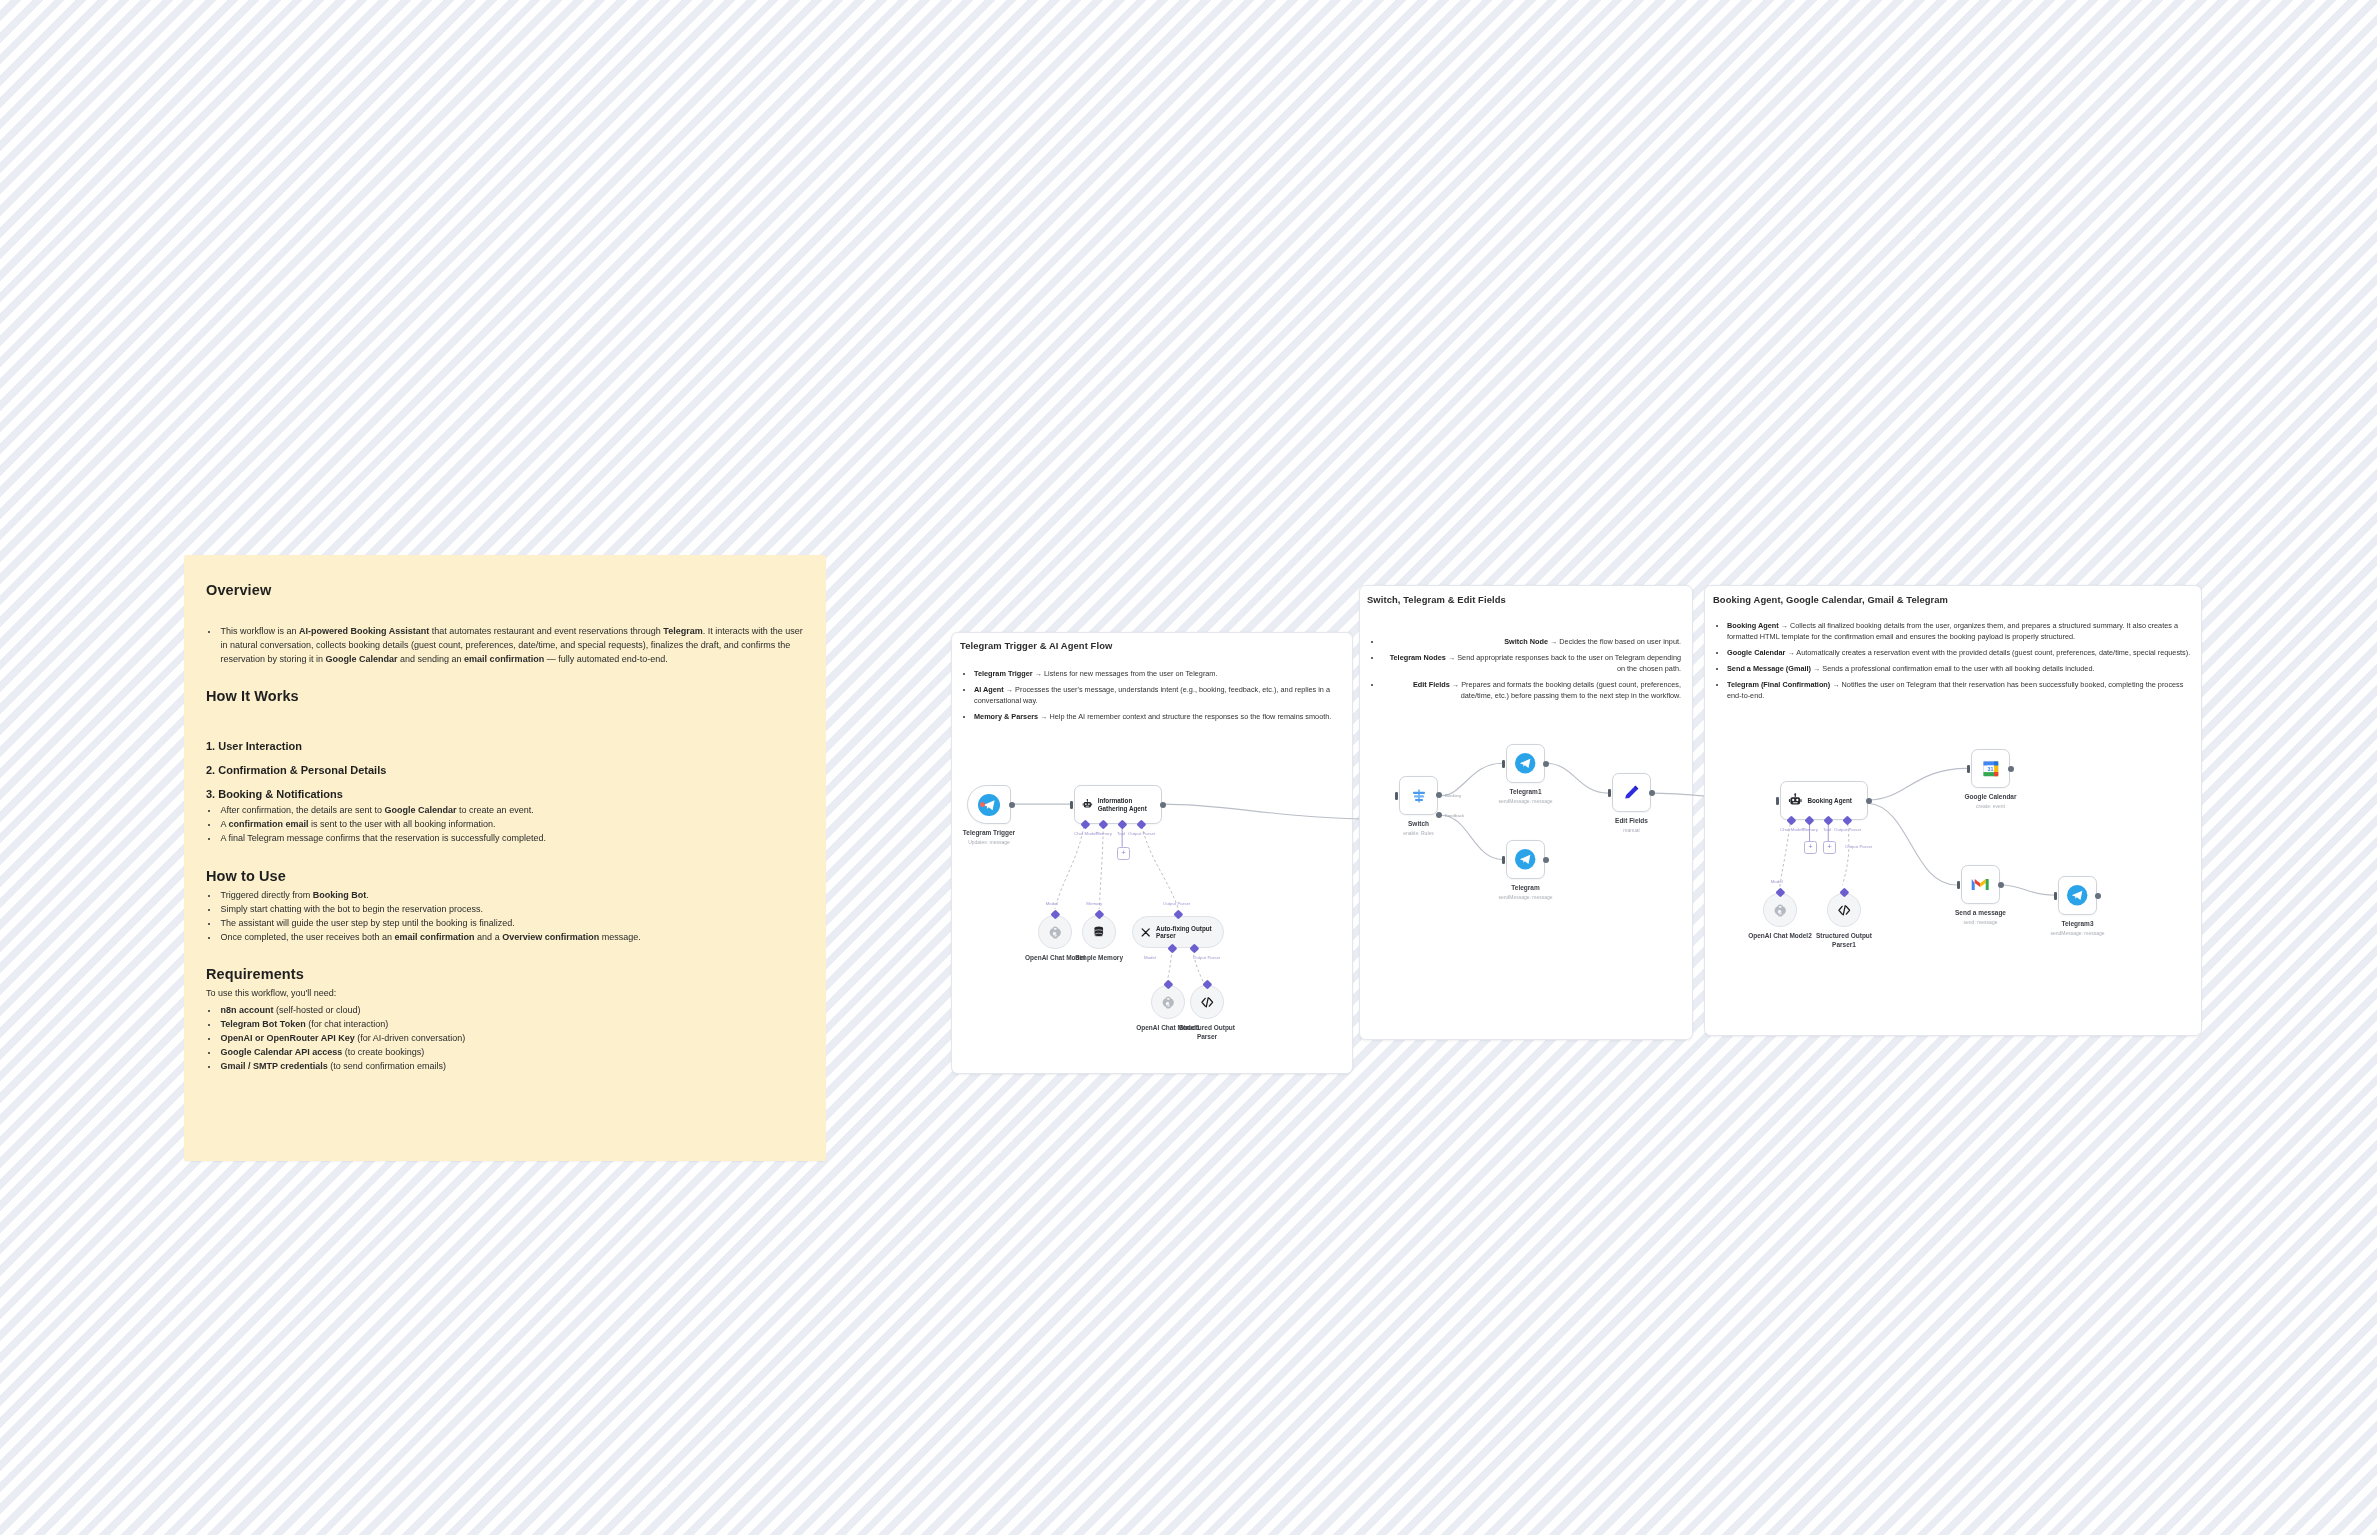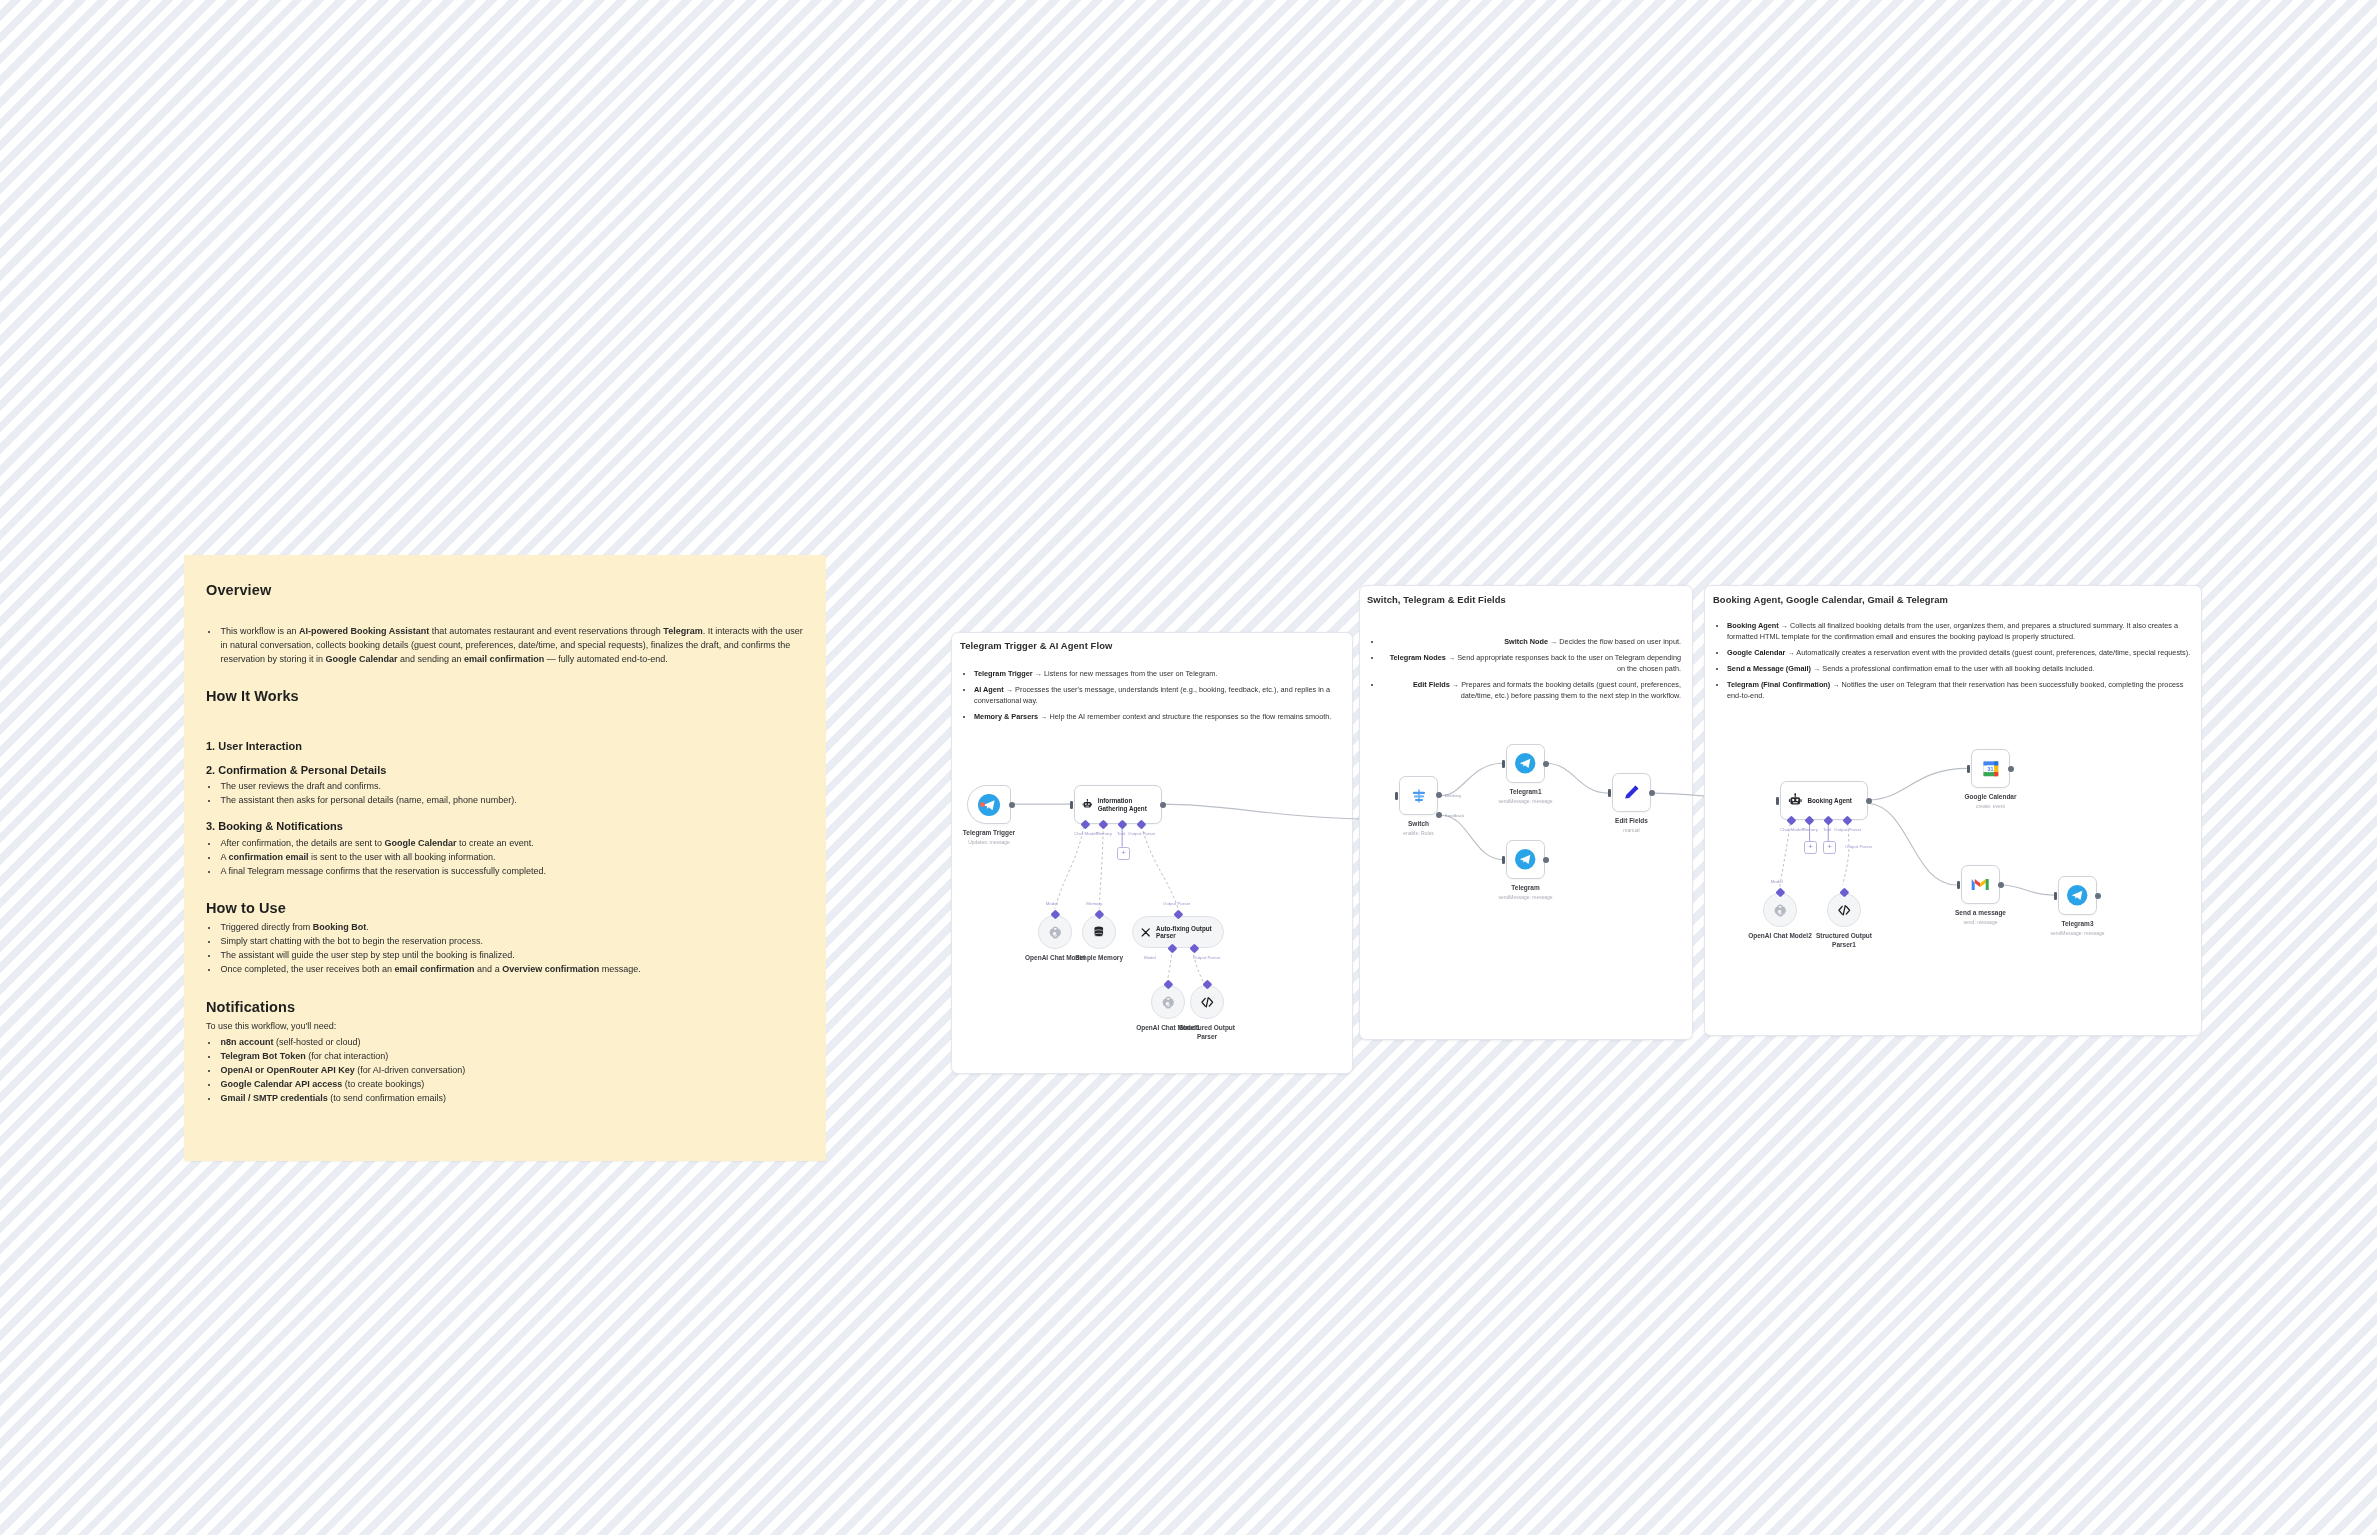--- a/index.html
+++ b/index.html
@@ -98,43 +98,39 @@
     <li>This workflow is an <b>AI-powered Booking Assistant</b> that automates restaurant and event reservations through <b>Telegram</b>. It interacts with the user in natural conversation, collects booking details (guest count, preferences, date/time, and special requests), finalizes the draft, and confirms the reservation by storing it in <b>Google Calendar</b> and sending an <b>email confirmation</b> — fully automated end-to-end.</li>
   </ul>
 
   <div class="gap"></div>
   <h2>How It Works</h2>
   <div class="gap"></div>
 
   <h3>1. User Interaction</h3>
 
   <h3>2. Confirmation &amp; Personal Details</h3>
-  <ul>
-    <li>The user reviews the draft and confirms.</li>
-    <li>The assistant then asks for personal details (name, email, phone number).</li>
-  </ul>
 
   <h3>3. Booking &amp; Notifications</h3>
   <ul>
     <li>After confirmation, the details are sent to <b>Google Calendar</b> to create an event.</li>
     <li>A <b>confirmation email</b> is sent to the user with all booking information.</li>
     <li>A final Telegram message confirms that the reservation is successfully completed.</li>
   </ul>
 
   <div class="gap"></div>
   <h2>How to Use</h2>
   <ul>
     <li>Triggered directly from <b>Booking Bot</b>.</li>
     <li>Simply start chatting with the bot to begin the reservation process.</li>
     <li>The assistant will guide the user step by step until the booking is finalized.</li>
     <li>Once completed, the user receives both an <b>email confirmation</b> and a <b>Overview confirmation</b> message.</li>
   </ul>
 
   <div class="gap"></div>
-  <h2>Notifications</h2>
+  <h2>Requirements</h2>
   <p>To use this workflow, you'll need:</p>
   <ul>
     <li><b>n8n account</b> (self-hosted or cloud)</li>
     <li><b>Telegram Bot Token</b> (for chat interaction)</li>
     <li><b>OpenAI or OpenRouter API Key</b> (for AI-driven conversation)</li>
     <li><b>Google Calendar API access</b> (to create bookings)</li>
     <li><b>Gmail / SMTP credentials</b> (to send confirmation emails)</li>
   </ul>
 </div>
 

